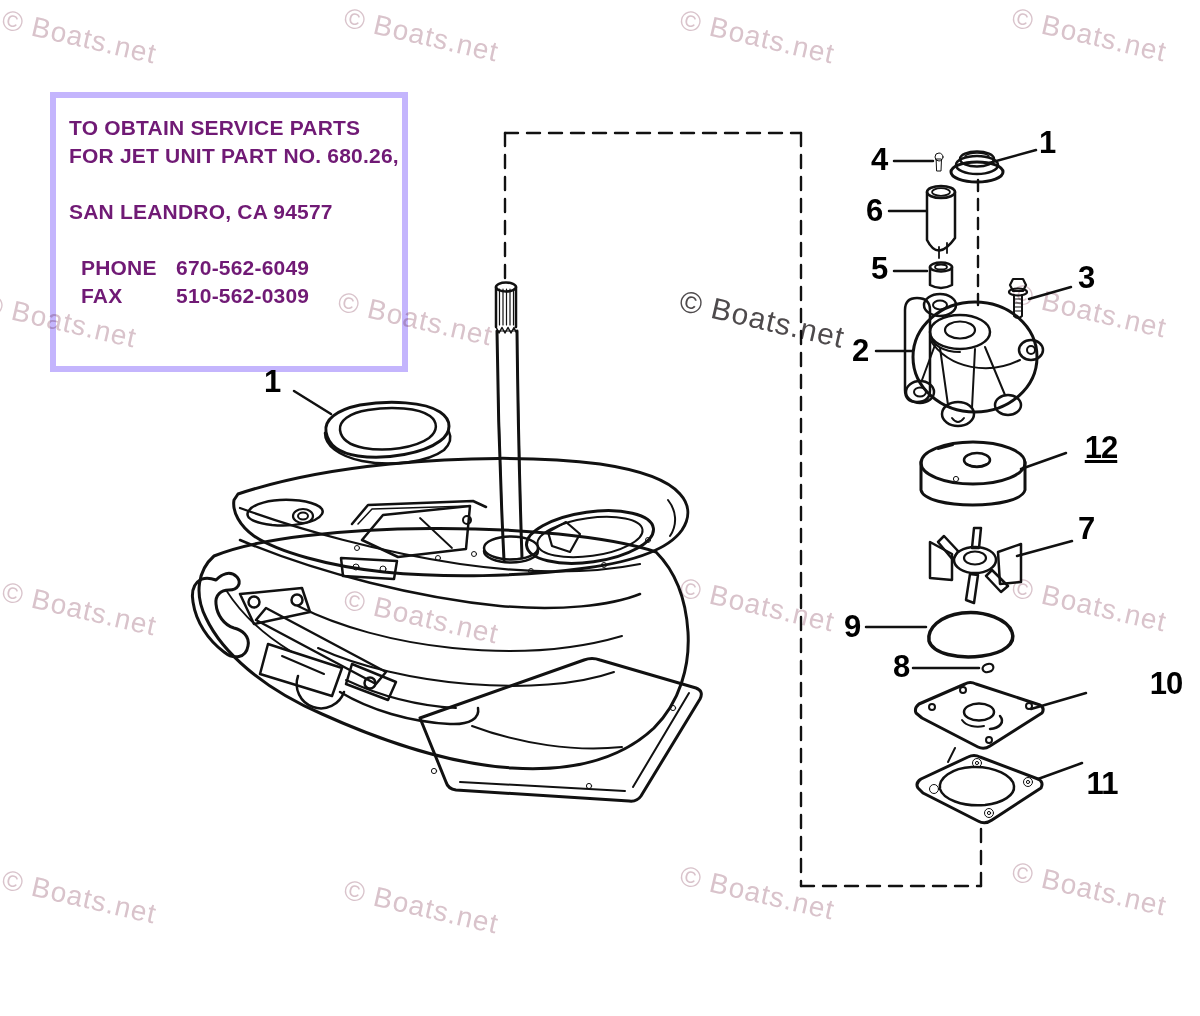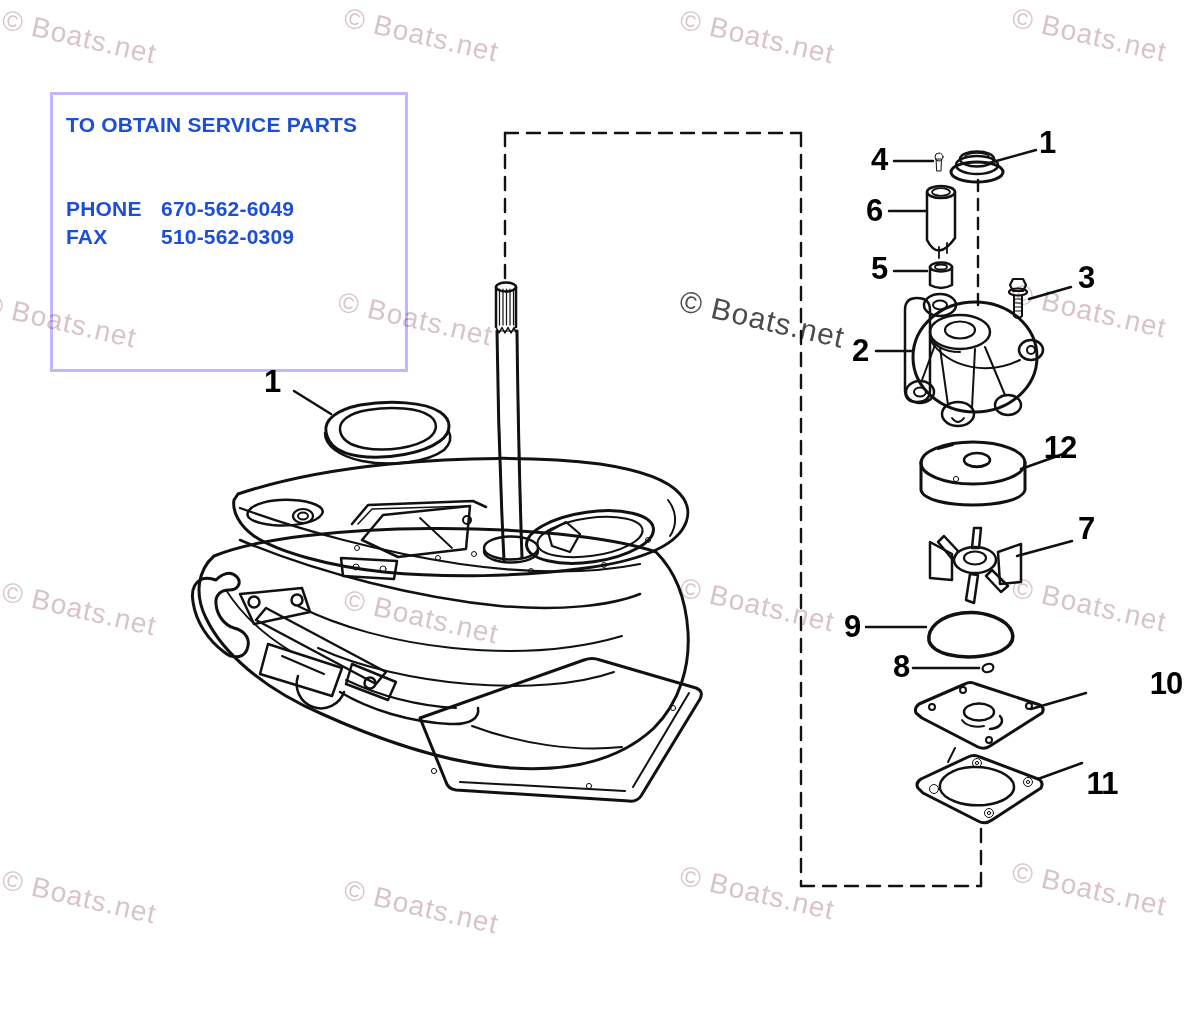--- a/index.html
+++ b/index.html
@@ -4,26 +4,26 @@
 <style>
   html,body{margin:0;padding:0;background:#fff;}
   #stage{position:relative;width:1200px;height:1016px;background:#ffffff;overflow:hidden;
          font-family:"Liberation Sans",sans-serif;}
   #art{position:absolute;left:0;top:0;z-index:1;}
   #art path,#art line,#art ellipse,#art circle,#art polyline{stroke:#111;fill:none;
         stroke-linecap:round;stroke-linejoin:round;}
   .w{fill:#fff;}
   .ink{fill:#111;stroke:none;}
   .notice{position:absolute;left:50px;top:92px;width:358px;height:280px;z-index:2;
-          border:3px solid #c4b5fd;background:#fff;box-sizing:border-box;
-          padding:16px 8px 8px 13px;color:#1d4ed8;font-weight:700;font-size:21px;line-height:28px;
+          border:6px solid #c4b5fd;background:#fff;box-sizing:border-box;
+          padding:16px 8px 8px 13px;color:#701a75;font-weight:700;font-size:21px;line-height:28px;
           letter-spacing:0.2px;white-space:nowrap;}
   .notice .gap{height:28px;}
   .numrow{display:flex;}
-  .numrow .lbl{width:95px;}
+  .numrow .lbl{width:95px;margin-left:12px;}
   .callout{position:absolute;z-index:3;color:#000;font-weight:700;font-size:31px;
            transform:translate(-50%,-50%);letter-spacing:-1px;}
   .wm{position:absolute;z-index:4;font-size:28px;font-weight:400;white-space:nowrap;
       transform:rotate(13deg);transform-origin:0 0;letter-spacing:1px;
       mix-blend-mode:multiply;pointer-events:none;}
   .wm.light{color:#d9c3cb;}
   .wm.dark{color:#4e4a4c;font-size:30px;}
 </style>
 </head>
 <body>
@@ -234,21 +234,23 @@
       <path d="M866 627 L926 627"></path>
       <path d="M913 668 L979 668"></path>
       <path d="M1086 693 L1031 709"></path>
       <path d="M1082 763 L1038 779"></path>
       <path d="M294 391 L331 414"></path>
     </g>
   </svg>
 
   <div class="notice">
     <div>TO OBTAIN SERVICE PARTS</div>
+    <div>FOR JET UNIT PART NO. 680.26,</div>
     <div class="gap"></div>
+    <div>SAN LEANDRO, CA 94577</div>
     <div class="gap"></div>
     <div class="numrow">
       <span class="lbl">PHONE</span>
       <span>670-562-6049</span>
     </div>
     <div class="numrow">
       <span class="lbl">FAX</span>
       <span>510-562-0309</span>
     </div>
   </div>
@@ -257,21 +259,21 @@
   <div class="callout" style="left:860px;top:351px;">2</div>
   <div class="callout" style="left:1086px;top:278px;">3</div>
   <div class="callout" style="left:879px;top:160px;">4</div>
   <div class="callout" style="left:879px;top:269px;">5</div>
   <div class="callout" style="left:874px;top:211px;">6</div>
   <div class="callout" style="left:1086px;top:529px;">7</div>
   <div class="callout" style="left:901px;top:667px;">8</div>
   <div class="callout" style="left:852px;top:627px;">9</div>
   <div class="callout" style="left:1166px;top:684px;">10</div>
   <div class="callout" style="left:1102px;top:754px;margin-top:30px;">11</div>
-  <div class="callout" style="left:1060px;top:448px;">12</div>
+  <div class="callout" style="left:1101px;top:448px;text-decoration:underline;">12</div>
   <div class="callout" style="left:272px;top:382px;">1</div>
 
   <div class="wm light" style="left:6px;top:4px;">© Boats.net</div>
   <div class="wm light" style="left:348px;top:2px;">© Boats.net</div>
   <div class="wm light" style="left:684px;top:4px;">© Boats.net</div>
   <div class="wm light" style="left:1016px;top:2px;">© Boats.net</div>
 
   <div class="wm light" style="left:-14px;top:288px;">© Boats.net</div>
   <div class="wm light" style="left:342px;top:286px;">© Boats.net</div>
   <div class="wm dark" style="left:684px;top:284px;">© Boats.net</div>

